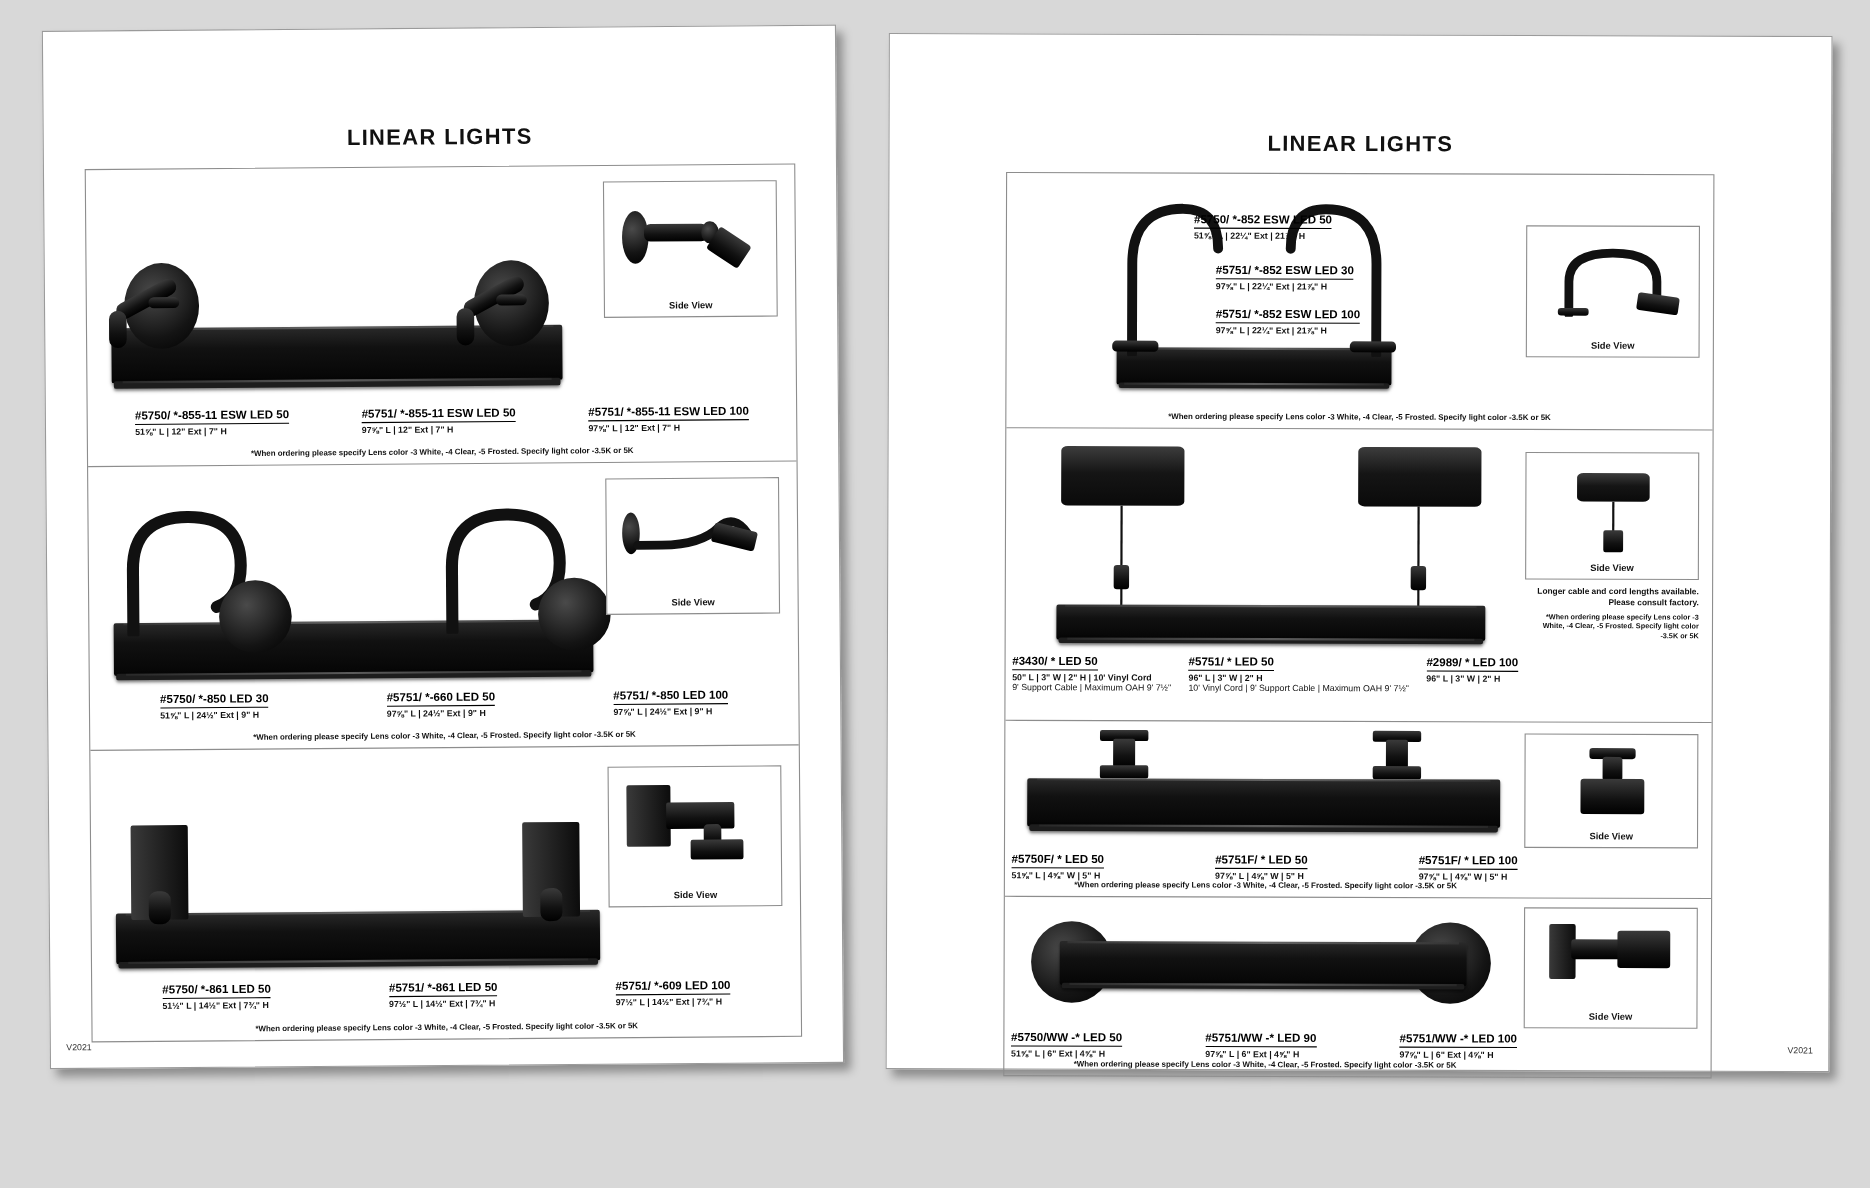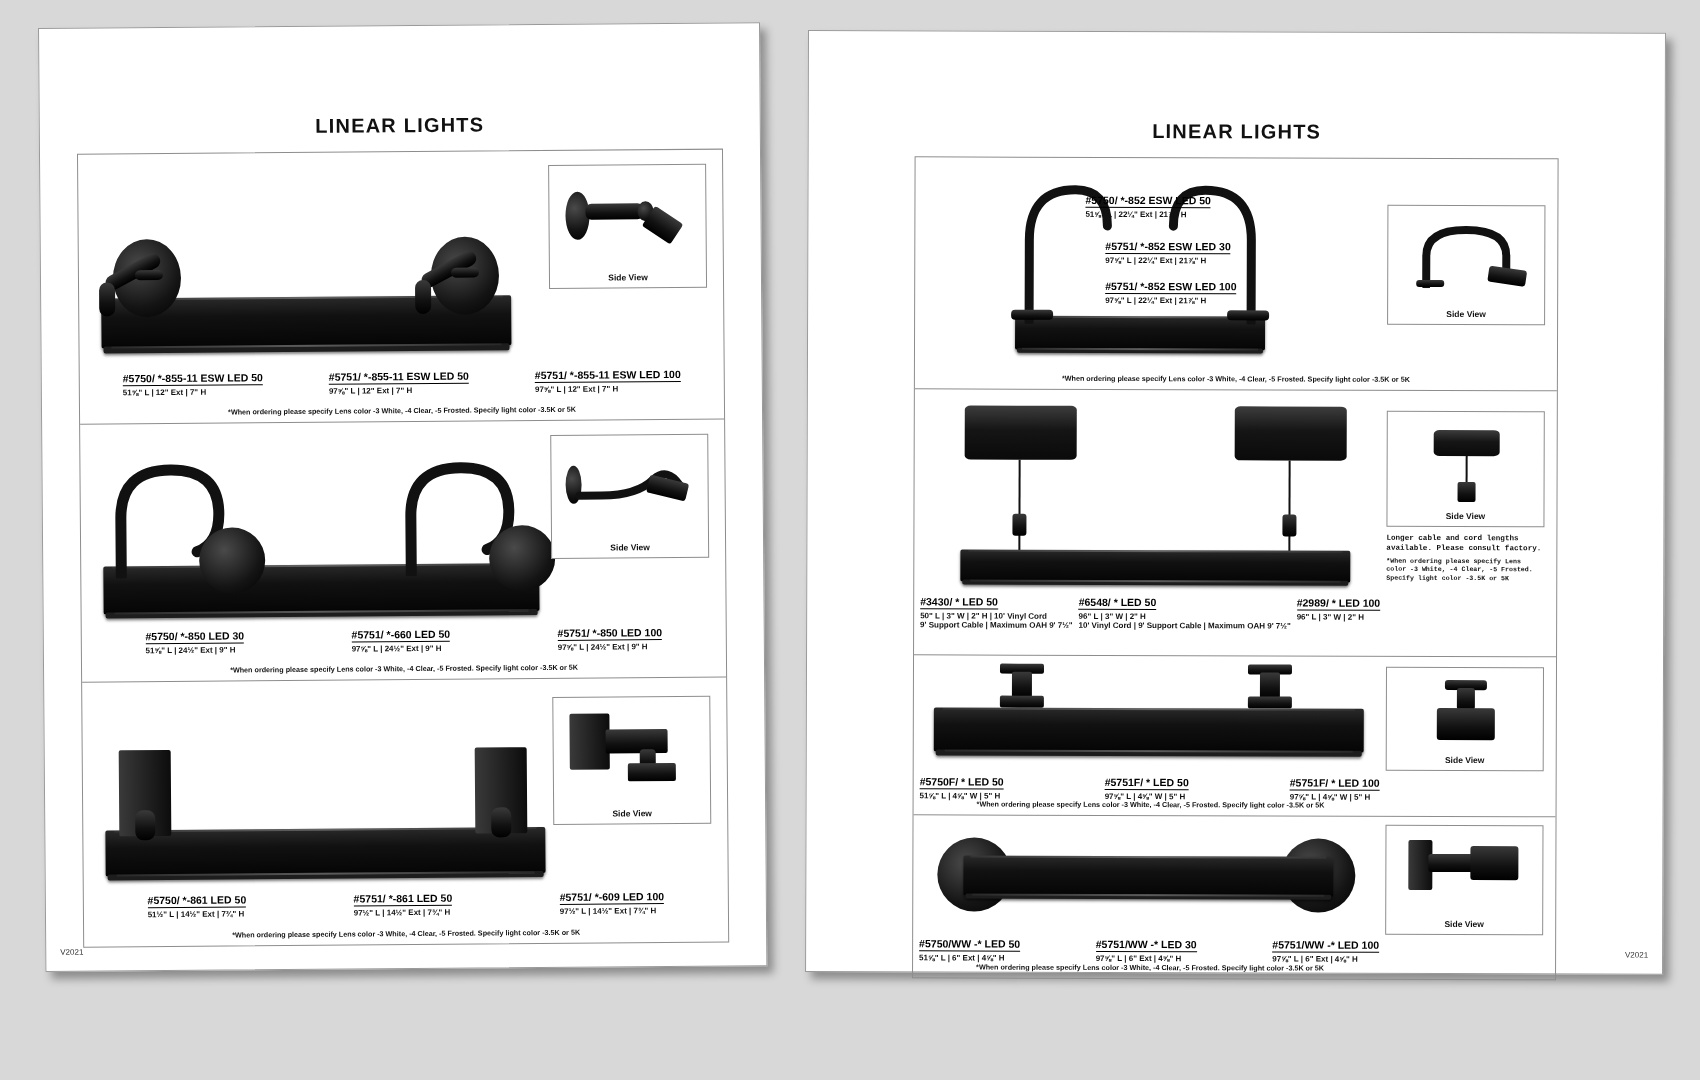--- a/index.html
+++ b/index.html
@@ -105,21 +105,21 @@
     border-bottom:1px solid #000;
     display:inline-block;
     padding-bottom:1px;
     white-space:nowrap;
   }
   .lab .dim{
     font-size:8px;font-weight:bold;color:#111;
     margin-top:2px;white-space:nowrap;
   }
   .lab .dim2{
-    font-size:8px;font-weight:bold;color:#111;
+    font-size:8px;font-weight:normal;color:#111;
     white-space:nowrap;
   }
   .note{
     text-align:center;
     font-size:7.2px;
     font-weight:bold;
     color:#111;
     padding:3px 0 4px;
   }
 
@@ -131,26 +131,25 @@
     box-sizing:border-box;
   }
   .sideview .sv-art{position:absolute;inset:0;}
   .sv-cap{
     position:absolute;bottom:5px;left:0;right:0;
     text-align:center;font-size:8.5px;font-weight:bold;color:#111;
   }
 
   .consult{
     position:absolute;
-    text-align:left;
+    text-align:right;
     font-size:7.6px;
     font-weight:bold;
     color:#111;
     line-height:1.35;
-    font-family:Liberation Mono, monospace;
   }
   .consult .sub{font-size:6.6px;margin-top:4px;display:block;font-weight:bold;}
 
   .ver{
     position:absolute;
     font-size:8px;
     color:#333;
   }
 </style>
 </head>
@@ -360,21 +359,21 @@
           <span class="sub">*When ordering please specify Lens color -3 White, -4 Clear, -5 Frosted. Specify light color -3.5K or 5K</span>
         </div>
 
         <div style="position:absolute;left:6px;top:202px;width:460px;display:flex;justify-content:space-between;">
           <div class="lab">
             <div class="code">#3430/ * LED 50</div>
             <div class="dim">50" L | 3" W | 2" H | 10' Vinyl Cord</div>
             <div class="dim2">9' Support Cable | Maximum OAH 9' 7½"</div>
           </div>
           <div class="lab">
-            <div class="code">#6548/ * LED 50</div>
+            <div class="code">#5751/ * LED 50</div>
             <div class="dim">96" L | 3" W | 2" H</div>
             <div class="dim2">10' Vinyl Cord | 9' Support Cable | Maximum OAH 9' 7½"</div>
           </div>
           <div class="lab">
             <div class="code">#2989/ * LED 100</div>
             <div class="dim">96" L | 3" W | 2" H</div>
           </div>
         </div>
       </div>
 
@@ -432,21 +431,21 @@
           </div>
           <div class="sv-cap">Side View</div>
         </div>
 
         <div style="position:absolute;left:6px;top:118px;width:460px;display:flex;justify-content:space-between;">
           <div class="lab">
             <div class="code">#5750/WW -* LED 50</div>
             <div class="dim">51⅝" L | 6" Ext | 4⅝" H</div>
           </div>
           <div class="lab">
-            <div class="code">#5751/WW -* LED 30</div>
+            <div class="code">#5751/WW -* LED 90</div>
             <div class="dim">97⅝" L | 6" Ext | 4⅝" H</div>
           </div>
           <div class="lab">
             <div class="code">#5751/WW -* LED 100</div>
             <div class="dim">97⅝" L | 6" Ext | 4⅝" H</div>
           </div>
         </div>
         <div class="note" style="position:absolute;left:0;right:168px;bottom:2px;">*When ordering please specify Lens color -3 White, -4 Clear, -5 Frosted. Specify light color -3.5K or 5K</div>
       </div>
 

